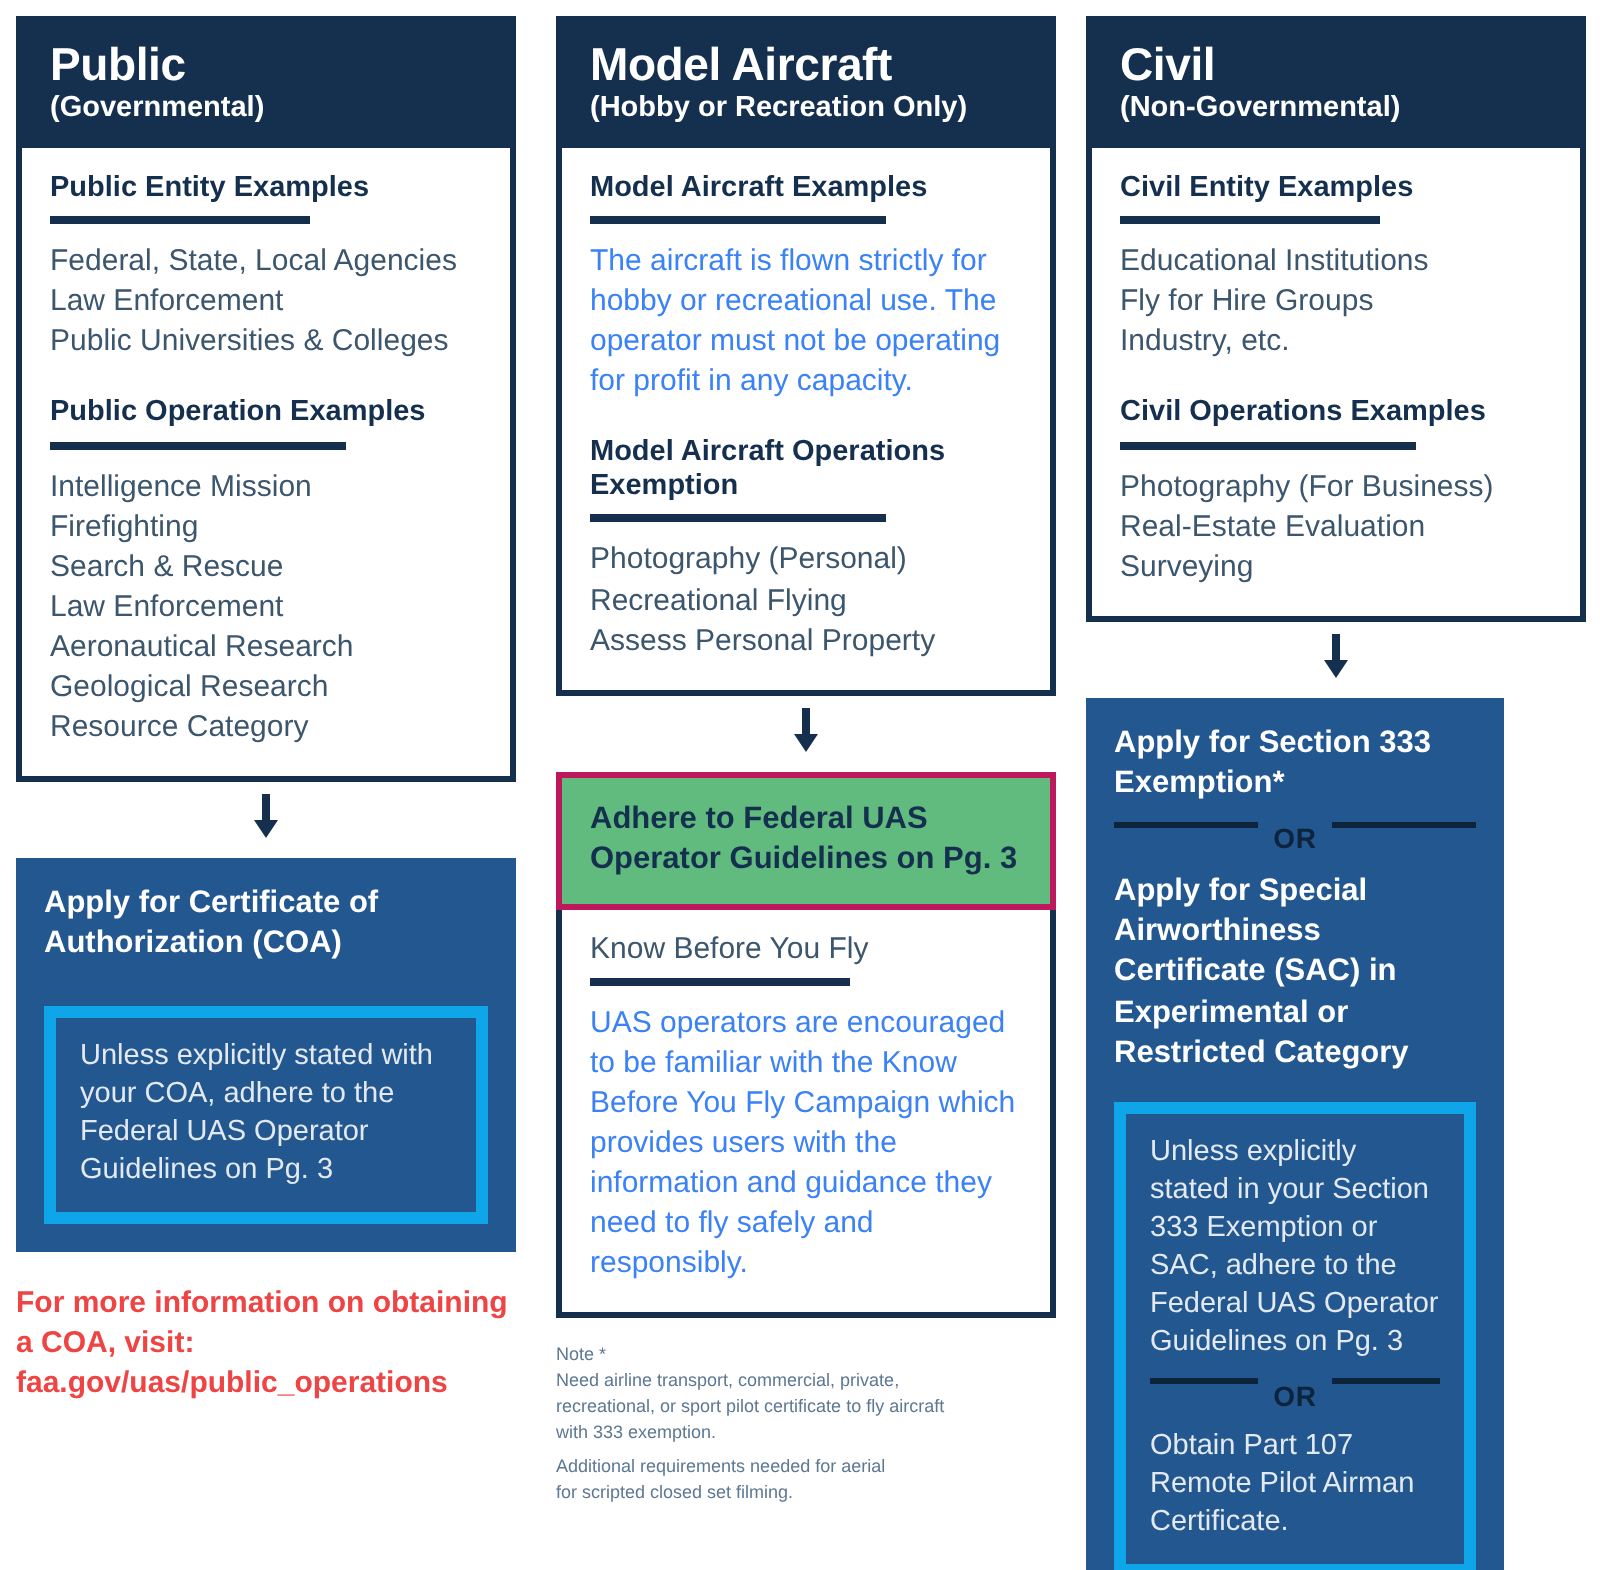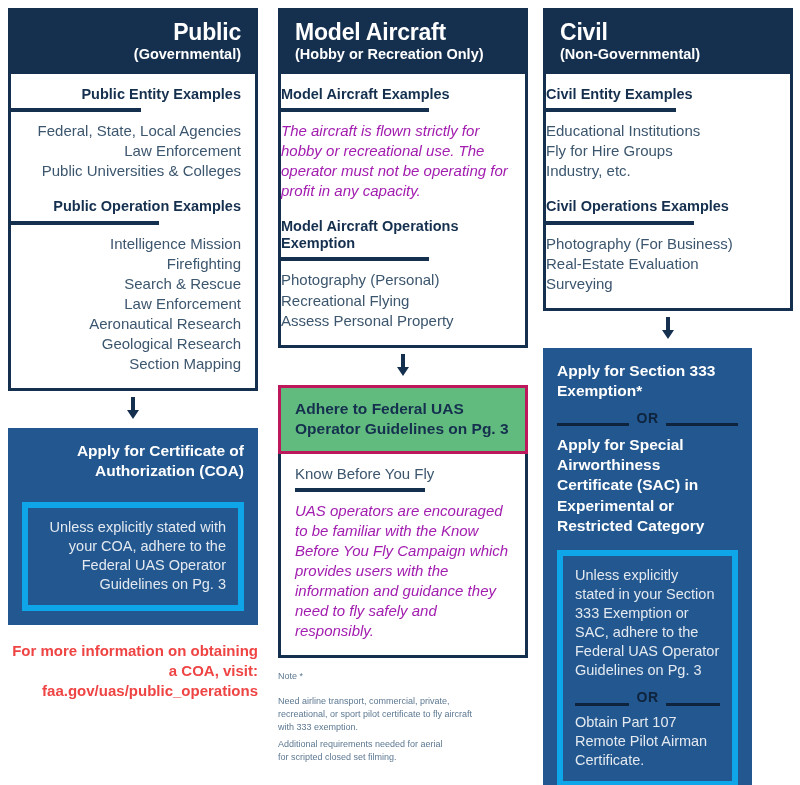--- a/index.html
+++ b/index.html
@@ -13,21 +13,21 @@
     position: relative;
     font-family: "Liberation Sans", sans-serif;
     color: #1b3a5c;
     overflow: hidden;
   }
   .col {
     position: absolute;
     top: 8px;
     width: 250px;
   }
-  #col-public  { left: 8px; text-align: right; }
+  #col-public  { left: 8px; }
   #col-model   { left: 278px; }
   #col-civil   { left: 543px; }
 
   
   .card {
     border: 3px solid #15304f;
     background: #ffffff;
     box-sizing: border-box;
   }
   .card-head {
@@ -41,21 +41,21 @@
     line-height: 1.08;
     letter-spacing: -0.2px;
   }
   .card-head .subtitle {
     font-size: 14.5px;
     font-weight: bold;
     line-height: 1.15;
     margin-top: 1px;
   }
   .card-body {
-    padding: 12px 14px 14px 0;
+    padding: 12px 14px 14px 14px;
   }
   .sect-title {
     font-size: 14.5px;
     font-weight: bold;
     color: #15304f;
     line-height: 1.2;
   }
   .rule {
     width: 130px;
     height: 4px;
@@ -64,22 +64,21 @@
   }
   .rule.wide { width: 148px; }
   .item {
     font-size: 15px;
     line-height: 1.34;
     color: #3c566e;
   }
   .para {
     font-size: 15px;
     line-height: 1.33;
-    color: #a21caf;
-    font-style: italic;
+    color: #3b82f6;
   }
   .gap { height: 17px; }
 
   
   .arrow {
     width: 100%;
     text-align: center;
     color: #15304f;
     line-height: 1;
   }
@@ -109,21 +108,21 @@
   .footer-note {
     font-size: 15px;
     font-weight: bold;
     line-height: 1.33;
     color: #ef4444;
   }
 
   
   .or-row {
     display: flex;
-    align-items: flex-end;
+    align-items: flex-start;
     gap: 8px;
     margin: 9px 0 9px 0;
   }
   .or-row .bar {
     flex: 1;
     height: 3px;
     background: #0e233c;
   }
   .or-row .or-label {
     font-size: 14px;
@@ -155,21 +154,21 @@
     color: #3c566e;
     line-height: 1.2;
   }
 
   
   .footnote {
     font-size: 9px;
     line-height: 1.45;
     color: #5d7892;
   }
-  .footnote .fn-head { margin-bottom: 12px; }
+  .footnote .fn-head { margin-bottom: 0px; }
   .fn-block { margin-top: 4px; }
 </style>
 </head>
 <body>
 
 <div class="col" id="col-public">
 
   <div class="card">
     <div class="card-head">
       <div class="title">Public</div>
@@ -186,21 +185,21 @@
       <div class="gap"></div>
       <div class="sect-title">Public Operation Examples</div>
       <div class="rule wide"></div>
       <div>
         <div class="item">Intelligence Mission</div>
         <div class="item">Firefighting</div>
         <div class="item">Search &amp; Rescue</div>
         <div class="item">Law Enforcement</div>
         <div class="item">Aeronautical Research</div>
         <div class="item">Geological Research</div>
-        <div class="item">Section Mapping</div>
+        <div class="item">Resource Category</div>
       </div>
     </div>
   </div>
 
   <div class="arrow" style="margin:6px 0 6px 0;">
     <svg width="16" height="22" viewBox="0 0 16 22">
         <path d="M6 0 h4 v13 h4 l-6 9 l-6 -9 h4 z" fill="#15304f"></path>
       </svg>
   </div>
 

